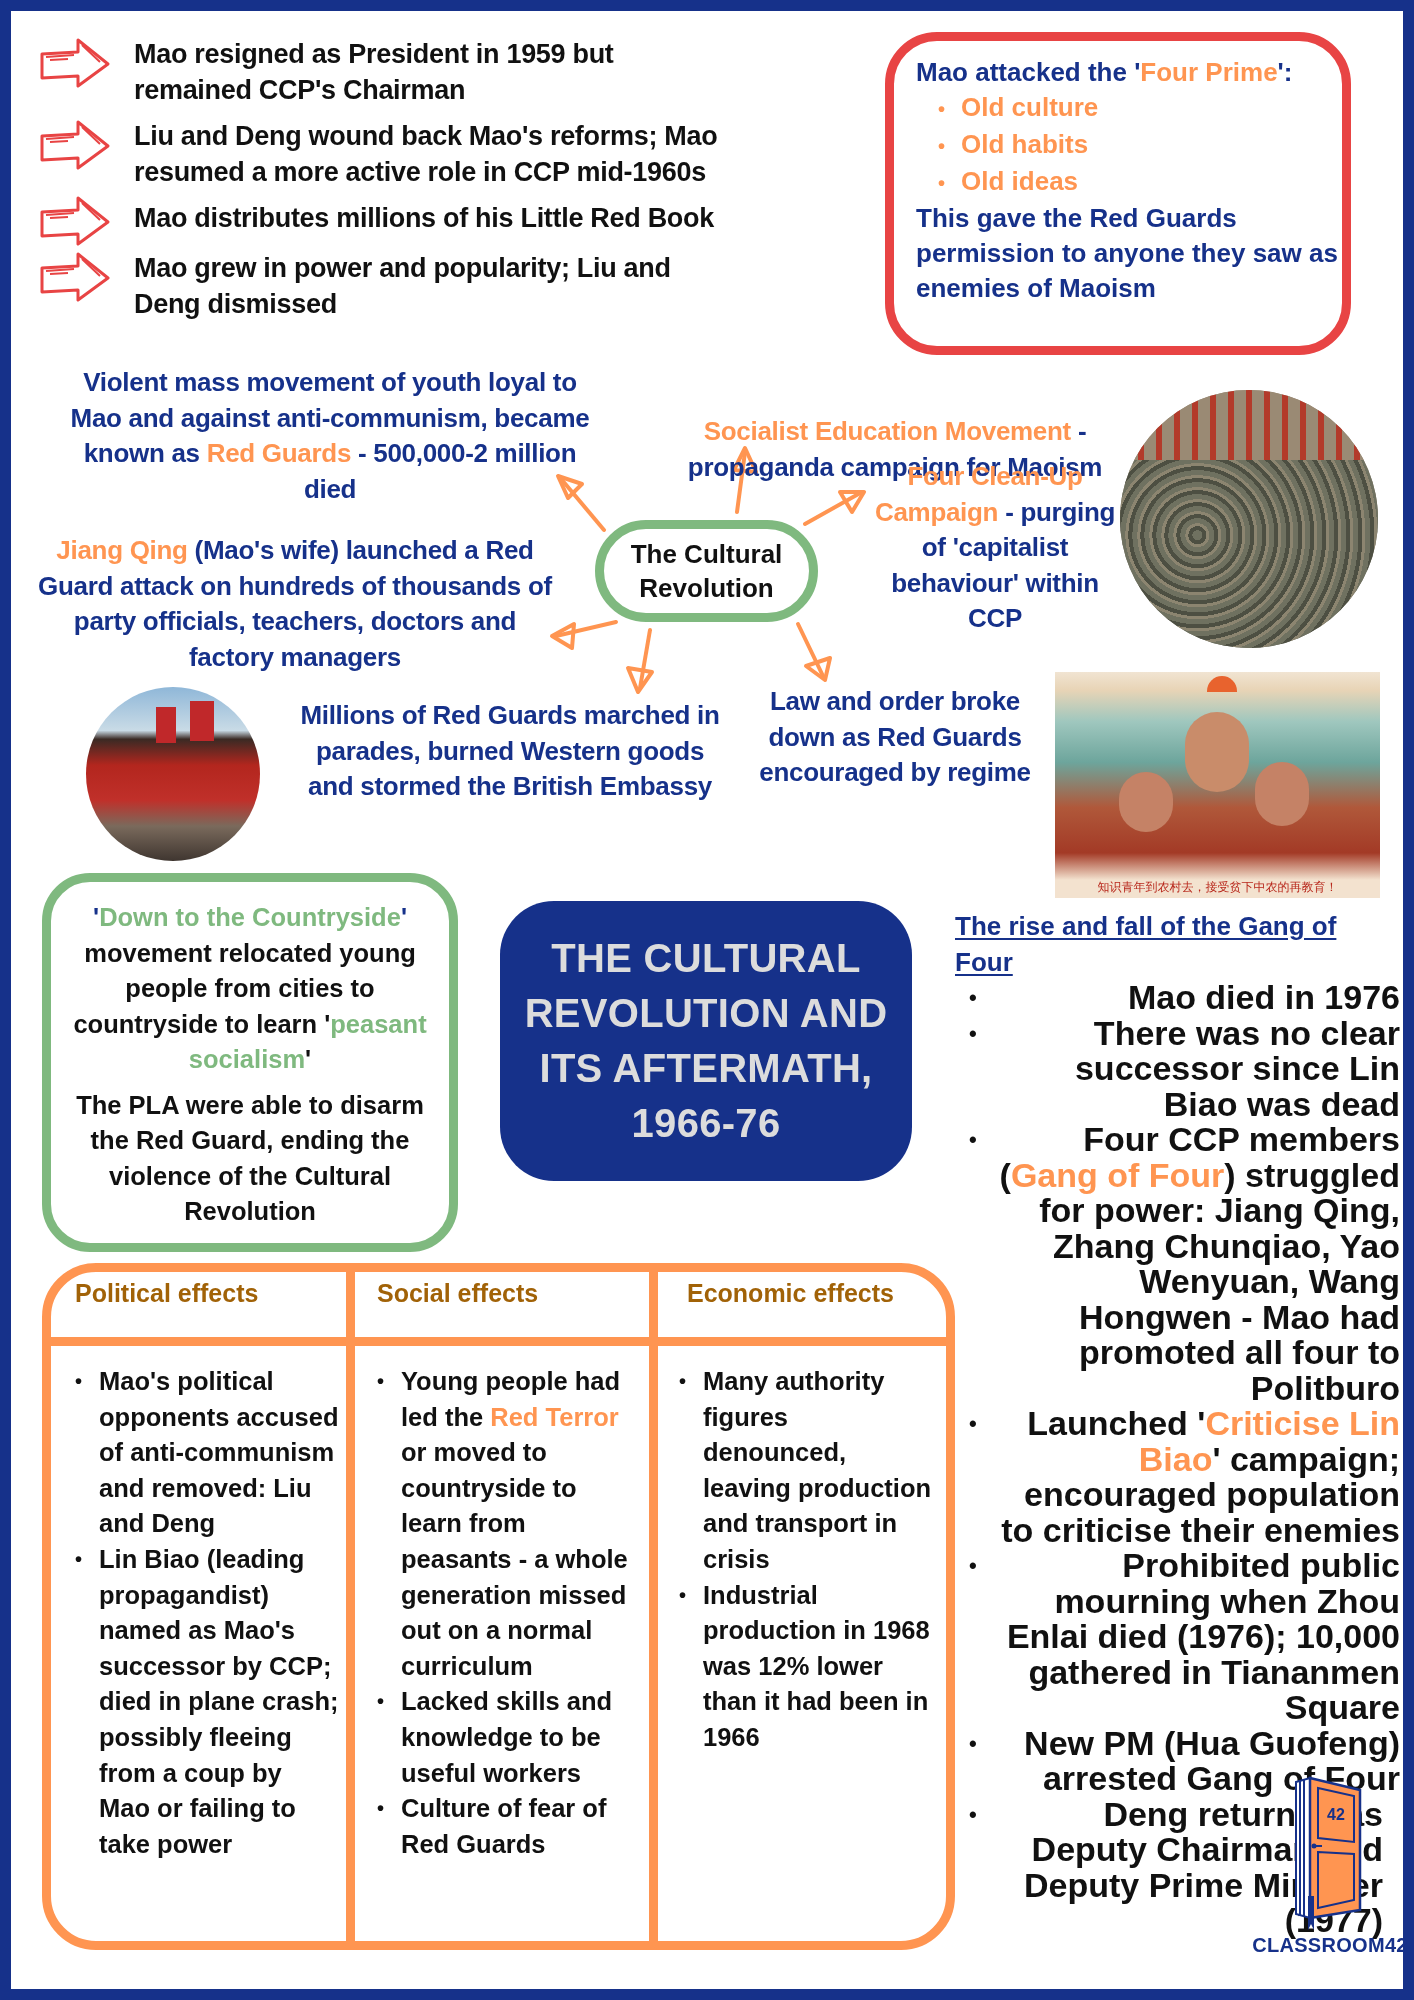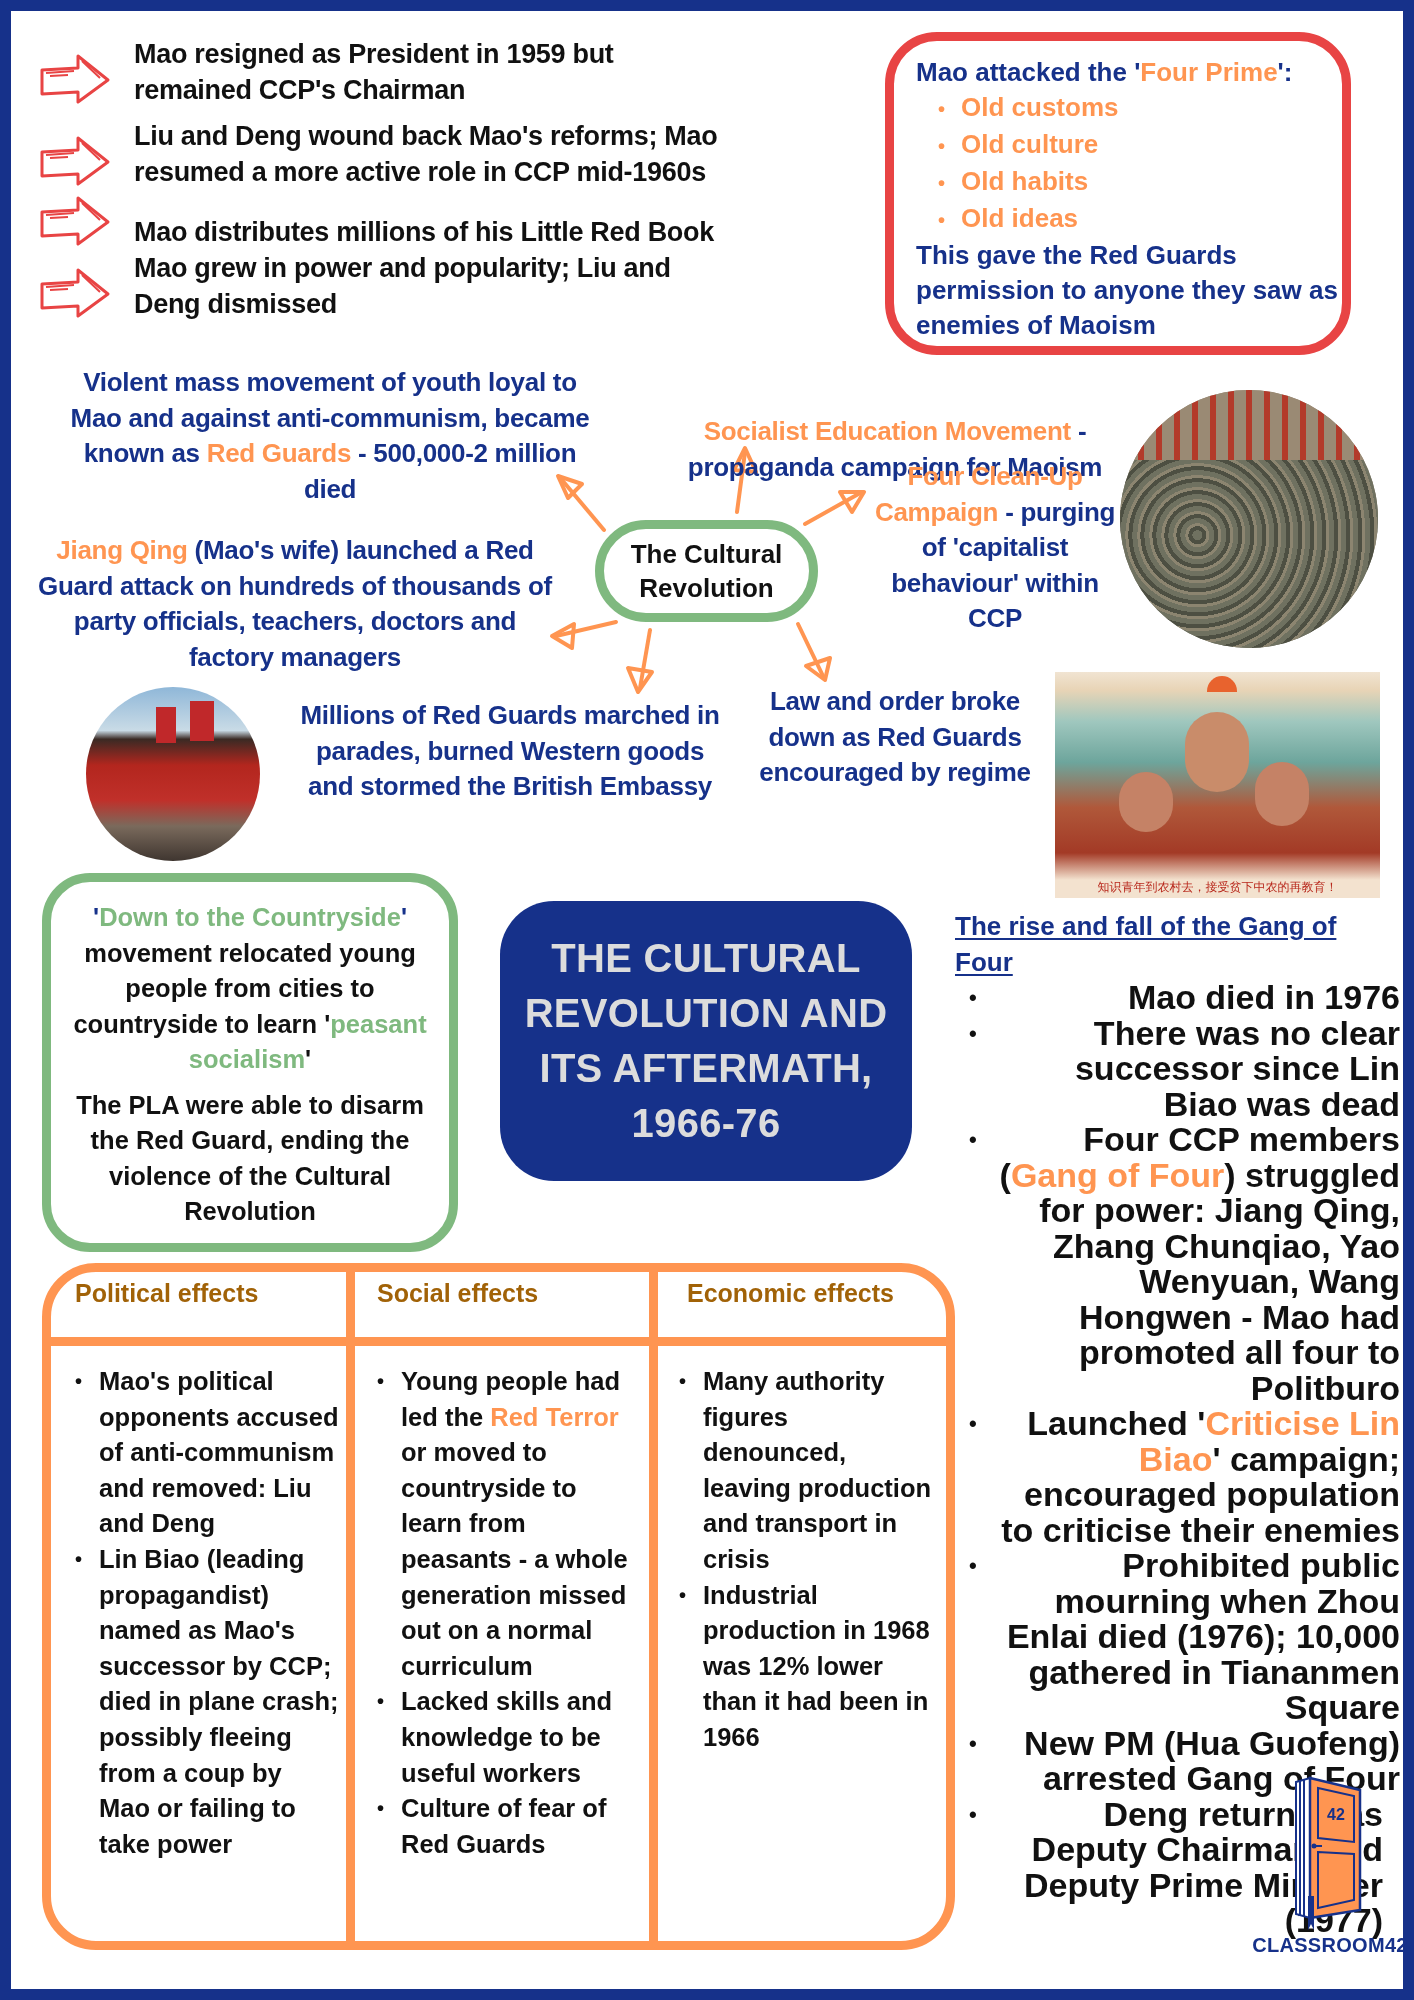--- a/index.html
+++ b/index.html
@@ -5,21 +5,21 @@
   * { box-sizing: border-box; margin: 0; padding: 0; }
   html, body { width: 1414px; height: 2000px; background: #ffffff; overflow: hidden; }
   body { font-family: "Liberation Sans", "DejaVu Sans", sans-serif; position: relative; }
   .frame { position: absolute; left: 0; top: 0; width: 1414px; height: 2000px; border: 11px solid #16318a; background: #fff; }
   .abs { position: absolute; }
   .navy { color: #16318a; }
   .orange { color: #ff9551; }
   .green { color: #7fb97f; }
 
   
-  .arrow-row { position: absolute; left: 38px; display: flex; align-items: flex-end; }
+  .arrow-row { position: absolute; left: 38px; display: flex; align-items: flex-start; }
   .arrow-row svg { width: 76px; height: 56px; flex: none; margin-top: 0px; }
   .arrow-row .txt { margin-left: 20px; font-size: 27px; line-height: 36px; font-weight: bold; color: #111; letter-spacing: -0.3px; }
 
   
   .olds-box { left: 885px; top: 32px; width: 466px; height: 323px; border: 9px solid #e84444; border-radius: 52px; padding: 14px 0 0 22px; }
   .olds-box .head { font-size: 26px; line-height: 35px; font-weight: bold; color: #16318a; }
   .olds-box ul { list-style: none; margin-left: 22px; }
   .olds-box li { font-size: 26px; line-height: 35px; font-weight: bold; color: #ff9551; }
   .olds-box li::before { content: "•"; margin-right: 16px; color: #ff9551; font-size: 20px; }
   .olds-box .tail { font-size: 26px; line-height: 35px; font-weight: bold; color: #16318a; }
@@ -82,21 +82,20 @@
   <svg viewBox="0 0 76 56">
       <path d="M4 18 L40 16 L40 4 L70 28 L40 50 L40 40 L4 42 Z" fill="none" stroke="#e84444" stroke-width="3" stroke-linejoin="round"></path>
       <path d="M8 21 L36 19 M12 24 L30 23 M44 9 L62 26" stroke="#e84444" stroke-width="2"></path>
     </svg>
   <div class="txt" style="width:600px;">Mao grew in power and popularity; Liu and Deng dismissed</div>
 </div>
 
 <div class="abs olds-box">
   <div class="head"><span>Mao attacked the '</span><span class="orange">Four Prime</span><span>':</span></div>
   <ul>
-    <li>Old customs</li>
     <li>Old culture</li>
     <li>Old habits</li>
     <li>Old ideas</li>
   </ul>
   <div class="tail">This gave the Red Guards permission to anyone they saw as enemies of Maoism</div>
 </div>
 
 <svg class="abs" style="left:540px; top:440px; width:340px; height:260px;" viewBox="0 0 340 260">
   <g stroke="#ff9551" stroke-width="4" fill="none" stroke-linecap="round" stroke-linejoin="round">
     <path d="M64 90 L22 40"></path>

